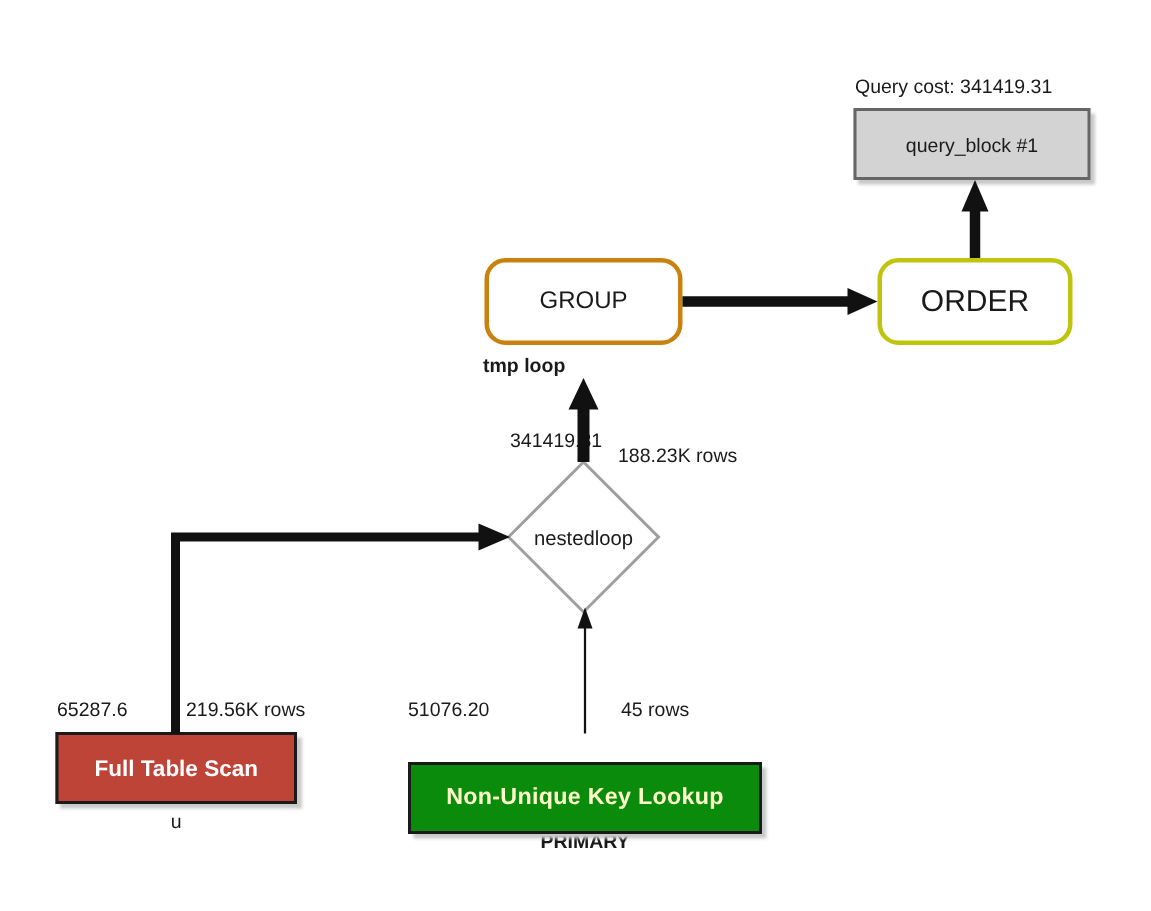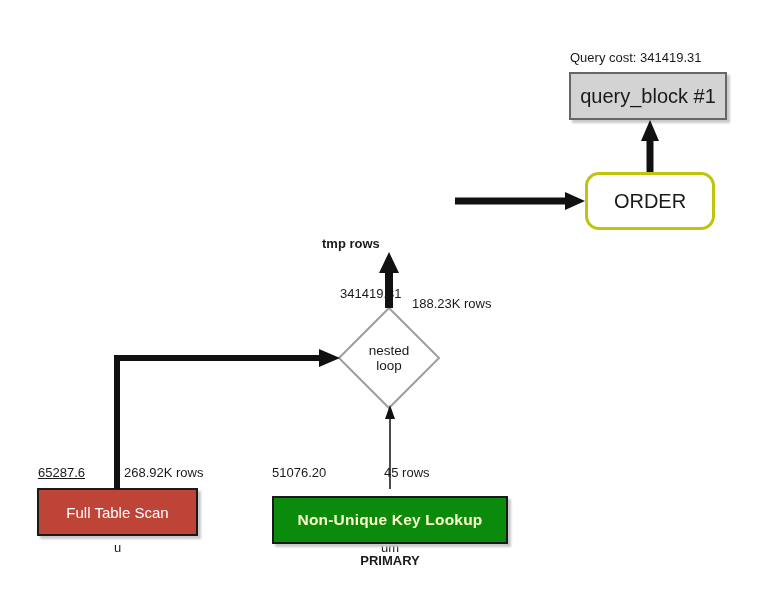--- a/index.html
+++ b/index.html
@@ -15,92 +15,95 @@
   .bold { font-weight: bold; }
   .center { text-align: center; }
 
   .node { position: absolute; display: flex; align-items: center; justify-content: center; z-index: 2; box-sizing: border-box; }
 
   .query-block {
     left: 569px; top: 72px; width: 158px; height: 48px;
     background: var(--query-block-fill, #d3d3d3);
     border: 2px solid var(--query-block-border, #666666);
     box-shadow: 3px 3px 2px #c9c9c9;
-    font-size: 20px;
+    font-size: 13px;
   }
   .group-box {
     left: 323px; top: 172px; width: 132px; height: 58px;
     background: #ffffff;
     border: 3px solid var(--group-border, #c9820d);
     border-radius: 14px; font-size: 16px;
   }
   .order-box {
     left: 585px; top: 172px; width: 130px; height: 58px;
     background: #ffffff;
     border: 3px solid var(--order-border, #bfc40d);
     border-radius: 14px; font-size: 20px;
   }
   .fts-box {
     left: 37px; top: 488px; width: 161px; height: 48px;
     background: var(--full-scan-fill, #bf4438);
     border: 2px solid #1a1a1a;
     box-shadow: 3px 3px 2px #c9c9c9;
     color: var(--full-scan-text, #ffffff);
-    font-size: 15px; font-weight: normal;
+    font-size: 15px; font-weight: bold;
   }
   .nul-box {
-    left: 272px; top: 496px; width: 236px; height: 48px;
+    left: 272px; top: 508px; width: 236px; height: 48px;
     background: var(--key-lookup-fill, #0b8b0b);
     border: 2px solid #1a1a1a;
     box-shadow: 3px 3px 2px #c9c9c9;
     color: var(--key-lookup-text, #ffffcc);
     font-size: 15.5px; font-weight: bold; letter-spacing: 0.2px;
   }
 
   #connectors { position: absolute; left: 0; top: 0; z-index: 5; pointer-events: none; }
   .arrow-line   { stroke: var(--arrow, #111111); fill: none; }
   .arrow-head   { fill: var(--arrow, #111111); stroke: none; }
   .diamond-shape { fill: #ffffff; stroke: var(--diamond-border, #9e9e9e); stroke-width: 2; }
 
   .nested-loop-text {
     left: 349px; top: 330px; width: 80px; height: 56px;
-    display: flex; flex-direction: column; align-items: center; justify-content: center;
+    display: flex; flex-direction: row; align-items: center; justify-content: center;
     font-size: 13.5px; line-height: 15px; z-index: 6; text-align: center;
   }
 </style>
 </head>
 <body>
 
 <div id="canvas">
 
   <div class="abs lbl" style="left:570px; top:50px;">Query cost: 341419.31</div>
 
   <div class="node query-block">
     <span>query_block #1</span>
   </div>
 
-  <div class="abs lbl bold" style="left:322px; top:236px;">tmp rows</div>
+  <div class="node group-box">
+    <span>GROUP</span>
+  </div>
+  <div class="abs lbl bold" style="left:322px; top:236px;">tmp loop</div>
 
   <div class="node order-box">
     <span>ORDER</span>
   </div>
 
   <div class="abs lbl" style="left:340px; top:286px;">341419.31</div>
   <div class="abs lbl" style="left:412px; top:296px;">188.23K rows</div>
 
-  <div class="abs lbl" style="left:38px; top:465px;text-decoration:underline;">65287.6</div>
-  <div class="abs lbl" style="left:124px; top:465px;">268.92K rows</div>
+  <div class="abs lbl" style="left:38px; top:465px;">65287.6</div>
+  <div class="abs lbl" style="left:124px; top:465px;">219.56K rows</div>
 
   <div class="node fts-box">
     <span>Full Table Scan</span>
   </div>
   <div class="abs lbl center" style="left:37px; top:540px; width:161px;">u</div>
 
   <div class="abs lbl" style="left:272px; top:465px;">51076.20</div>
-  <div class="abs lbl" style="left:384px; top:465px;">45 rows</div>
+  <div class="abs lbl" style="left:414px; top:465px;">45 rows</div>
 
   <div class="node nul-box">
     <span>Non-Unique Key Lookup</span>
   </div>
   <div class="abs lbl center" style="left:272px; top:540px; width:236px;">um</div>
   <div class="abs lbl bold center" style="left:272px; top:553px; width:236px;">PRIMARY</div>
 
   <svg id="connectors" width="767" height="607" viewBox="0 0 767 607">
 
     <polygon class="diamond-shape" points="389,308 439,358 389,408 339,358"></polygon>

